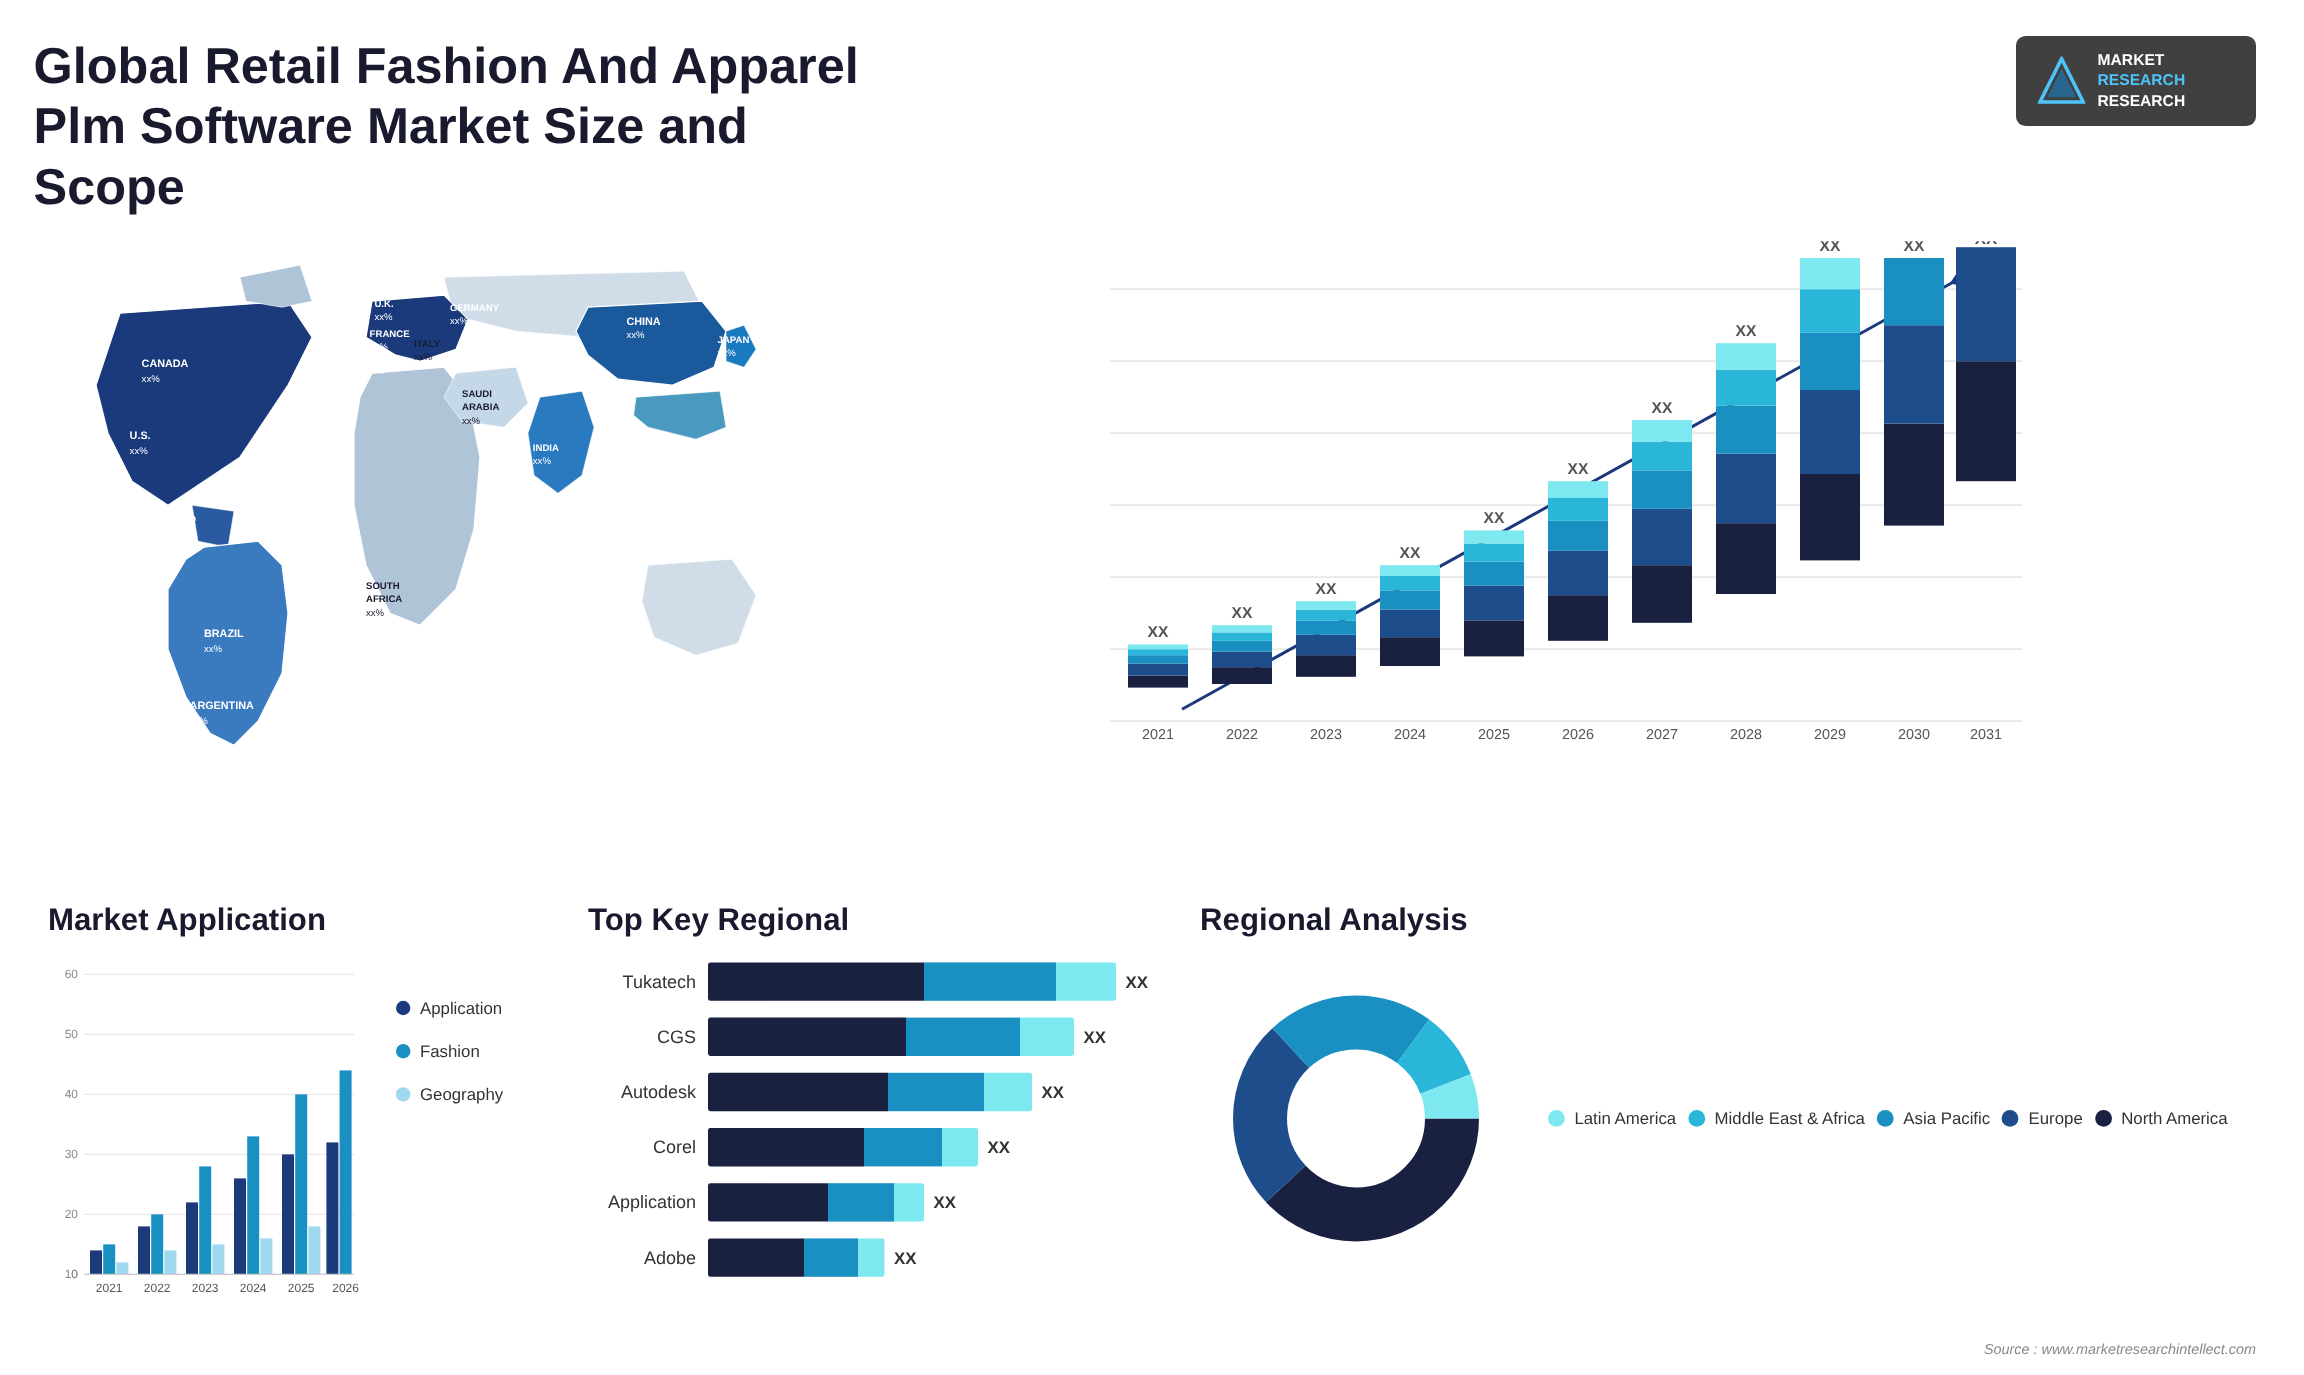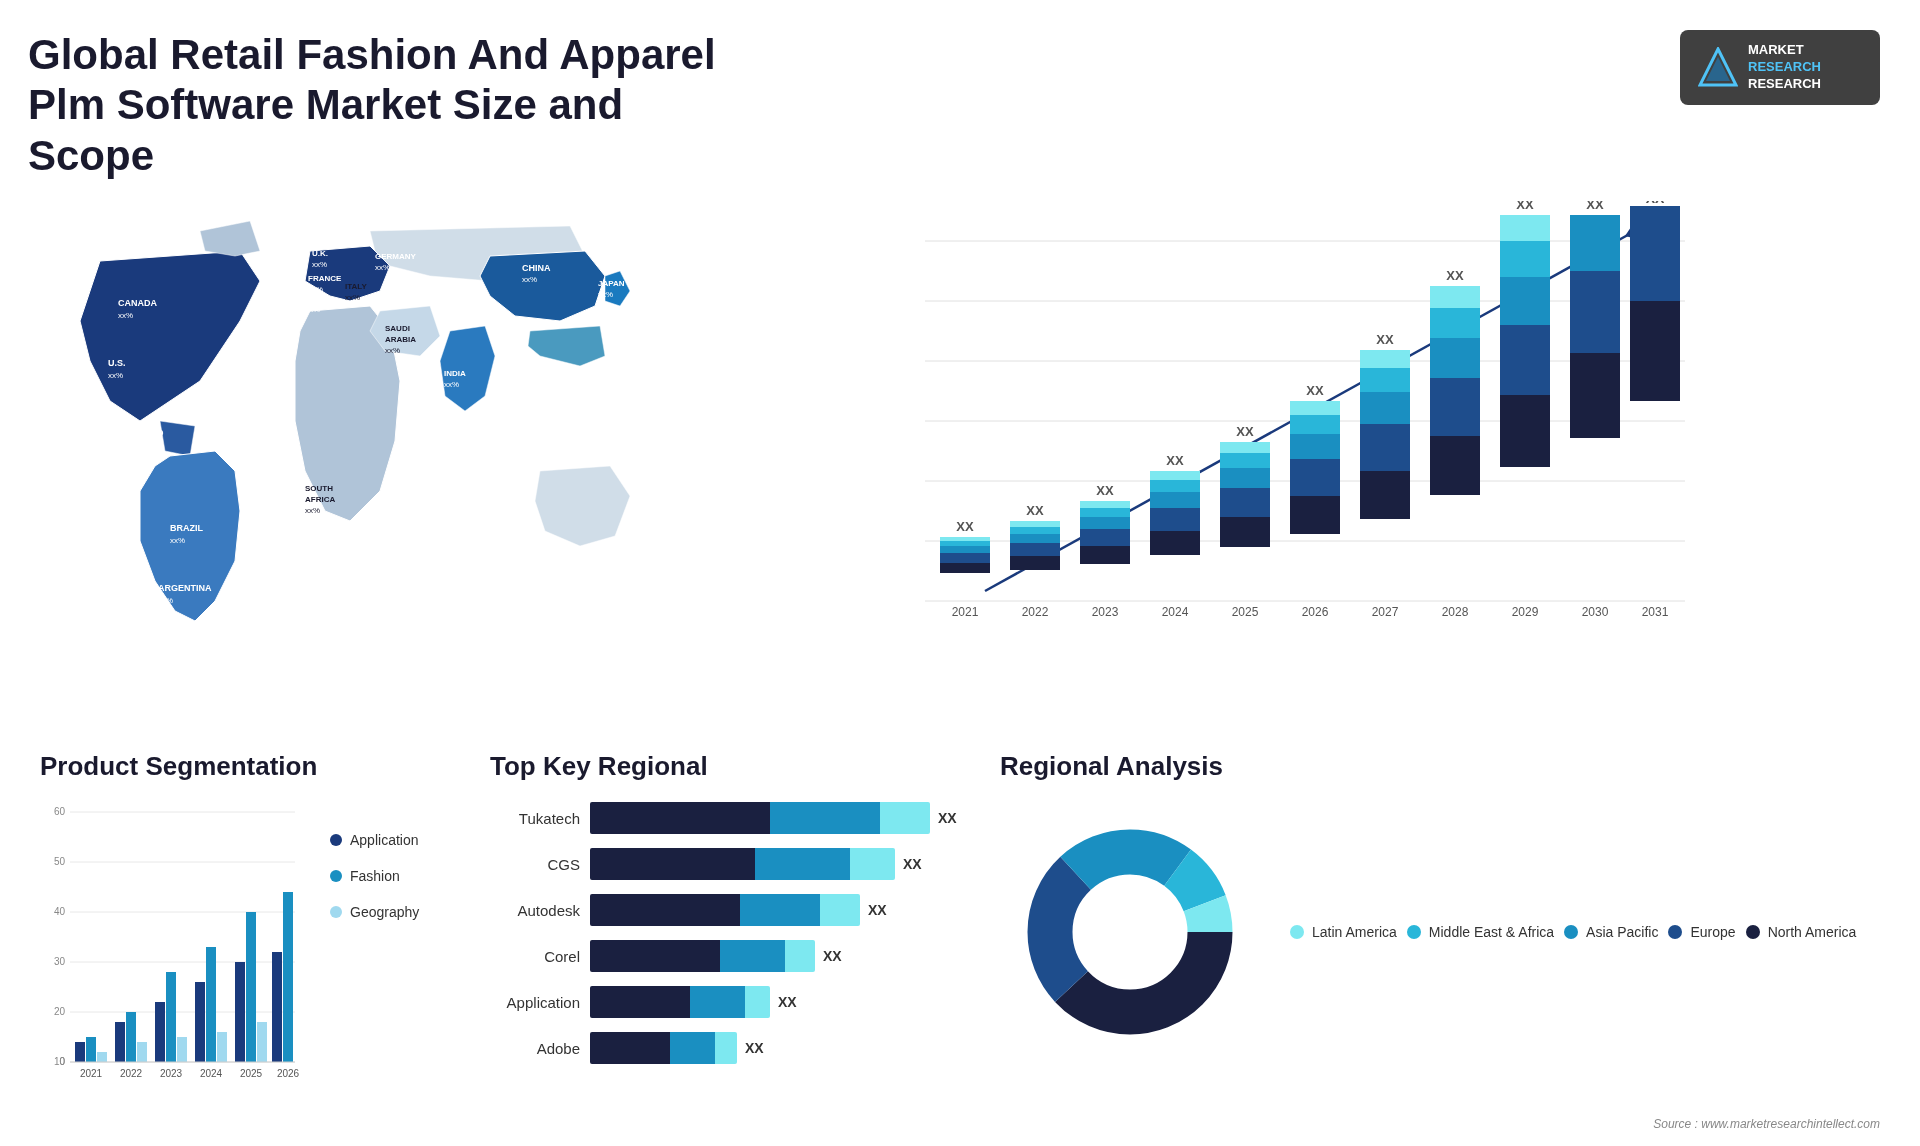--- a/index.html
+++ b/index.html
@@ -436,21 +436,21 @@
         <text x="760" y="2" text-anchor="middle" font-size="14" font-weight="bold" fill="#555">XX</text>
 
       </svg>
     </div>
   </div>
 </div>
 
 <div class="bottom-area">
 
   <div class="segmentation-section">
-    <h2 class="section-title">Product Segmentation</h2>
+    <h2 class="section-title">Market Application</h2>
     <div class="seg-bottom">
       <div class="seg-chart-area">
         <svg viewBox="0 0 260 310" width="260" height="310">
 
           <line x1="30" y1="10" x2="255" y2="10" stroke="#e8e8e8" stroke-width="1"></line>
           <line x1="30" y1="60" x2="255" y2="60" stroke="#e8e8e8" stroke-width="1"></line>
           <line x1="30" y1="110" x2="255" y2="110" stroke="#e8e8e8" stroke-width="1"></line>
           <line x1="30" y1="160" x2="255" y2="160" stroke="#e8e8e8" stroke-width="1"></line>
           <line x1="30" y1="210" x2="255" y2="210" stroke="#e8e8e8" stroke-width="1"></line>
           <line x1="30" y1="260" x2="255" y2="260" stroke="#e8e8e8" stroke-width="1"></line>

